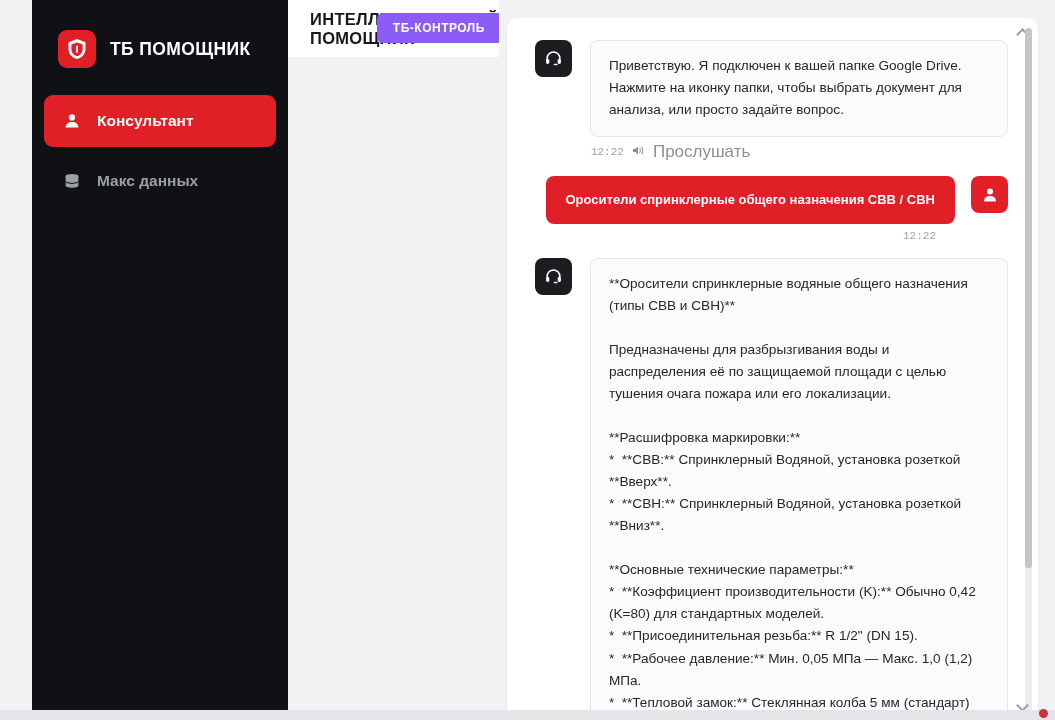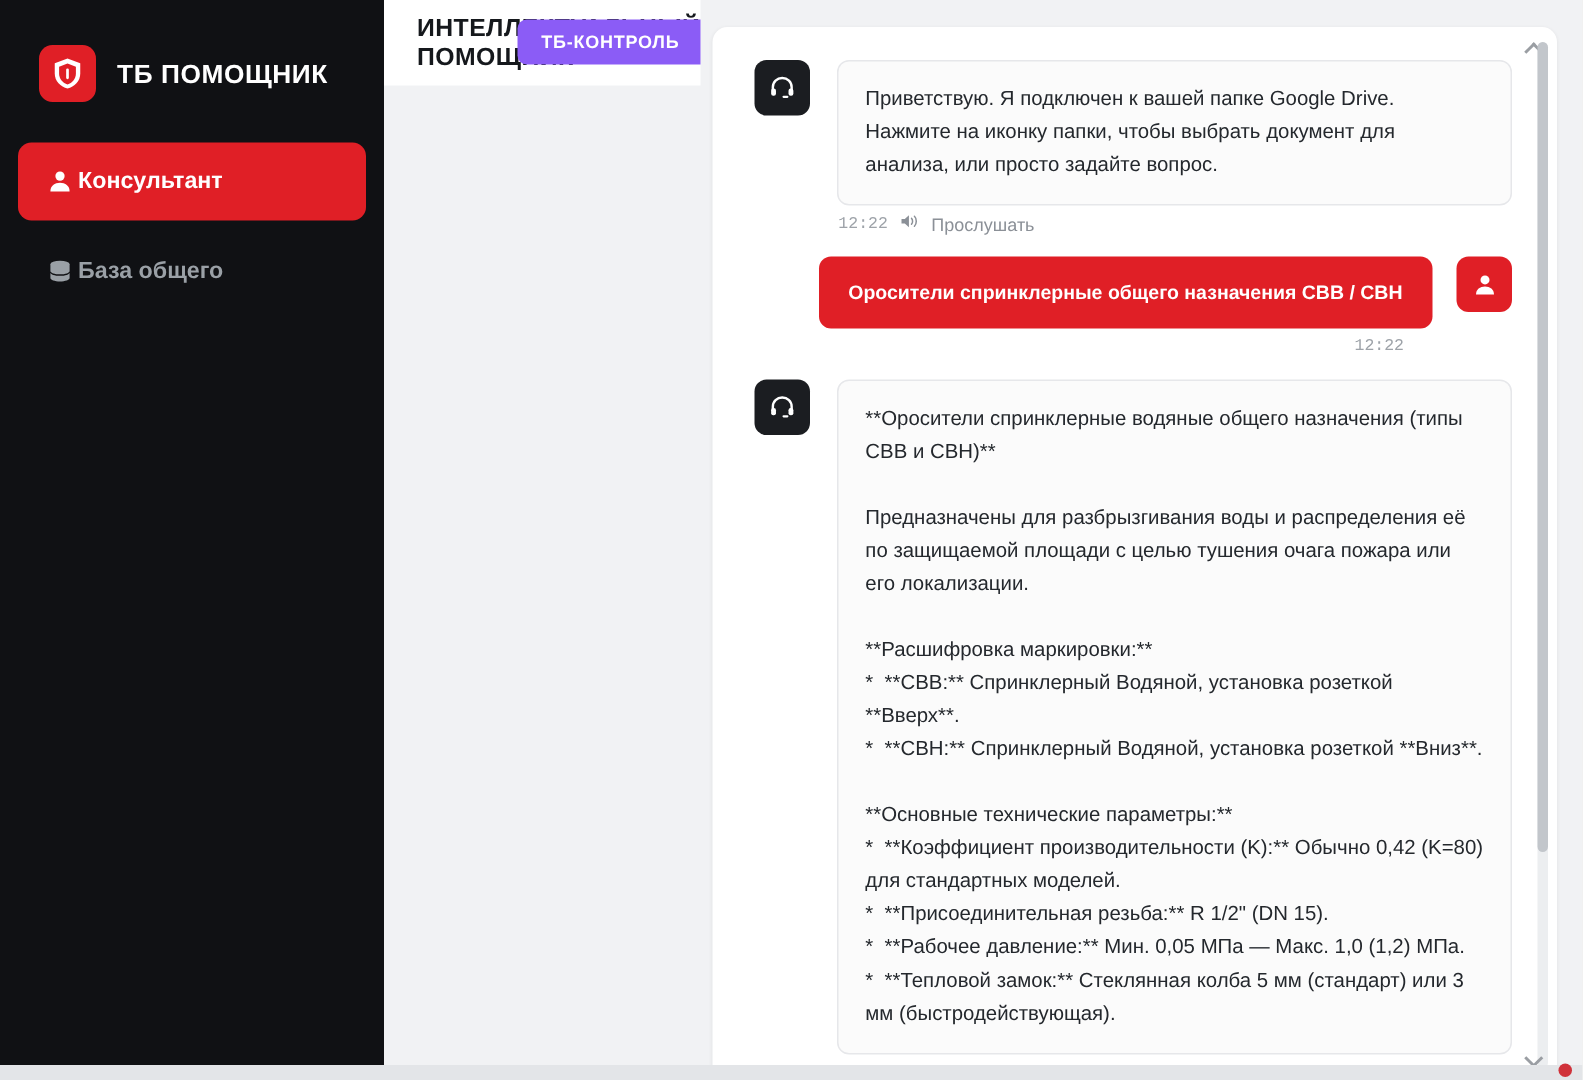--- a/index.html
+++ b/index.html
@@ -18,20 +18,21 @@
   }
 
   
   .sidebar {
     width: 256px;
     height: 720px;
     background: #101114;
     flex: 0 0 256px;
     position: relative;
     padding-top: 0;
+    margin-left: 32px;
   }
   .brand {
     display: flex;
     align-items: center;
     gap: 14px;
     padding: 20px 0 0 26px;
     height: 78px;
   }
   .brand-logo {
     width: 38px; height: 38px;
@@ -45,21 +46,21 @@
     color: #ffffff;
     font-size: 17.5px;
     font-weight: bold;
     letter-spacing: 0.4px;
     white-space: nowrap;
   }
   .nav { margin-top: 17px; padding: 0 12px; }
   .nav-item {
     display: flex;
     align-items: center;
-    gap: 2px;
+    gap: 15px;
     height: 52px;
     padding: 0 18px;
     border-radius: 9px;
     margin-bottom: 8px;
     cursor: pointer;
   }
   .nav-item.active { background: #e01f26; }
   .nav-label {
     font-size: 15.5px;
     font-weight: bold;
@@ -163,21 +164,21 @@
     display: flex;
     align-items: center;
     gap: 8px;
     font-size: 11px;
     color: #9ea3a9;
     margin: 5px 0 14px 56px;
     font-family: "Liberation Mono", monospace;
   }
   .meta .listen {
     font-family: "Liberation Sans", sans-serif;
-    font-size: 12px;
+    font-size: 17px;
     color: #8b9097;
     cursor: pointer;
   }
   .meta-user {
     text-align: right;
     font-size: 11px;
     color: #9ea3a9;
     font-family: "Liberation Mono", monospace;
     margin: 6px 72px 16px 0;
   }
@@ -253,21 +254,21 @@
       </div>
 
       <div class="nav-item">
         <span class="nav-icon">
           <svg width="18" height="18" viewBox="0 0 18 18" aria-hidden="true">
             <ellipse cx="9" cy="4.2" rx="6.4" ry="2.3" fill="#9aa0a6"></ellipse>
             <path d="M2.6 4.2 V8.6 C2.6 9.9 5.5 10.9 9 10.9 C12.5 10.9 15.4 9.9 15.4 8.6 V4.2 Z" fill="#9aa0a6"></path>
             <path d="M2.6 9.6 V13.4 C2.6 14.7 5.5 15.7 9 15.7 C12.5 15.7 15.4 14.7 15.4 13.4 V9.6 C15.4 10.9 12.5 11.9 9 11.9 C5.5 11.9 2.6 10.9 2.6 9.6 Z" fill="#9aa0a6"></path>
           </svg>
         </span>
-        <span class="nav-label">База общего</span>
+        <span class="nav-label">Макс данных</span>
       </div>
     </nav>
   </aside>
 
   <section class="main">
 
     <header class="topbar">
       <div class="topbar-title">ИНТЕЛЛЕКТУАЛЬНЫЙ ПОМОЩНИК</div>
       <div class="topbar-badge">ТБ-КОНТРОЛЬ</div>
     </header>

